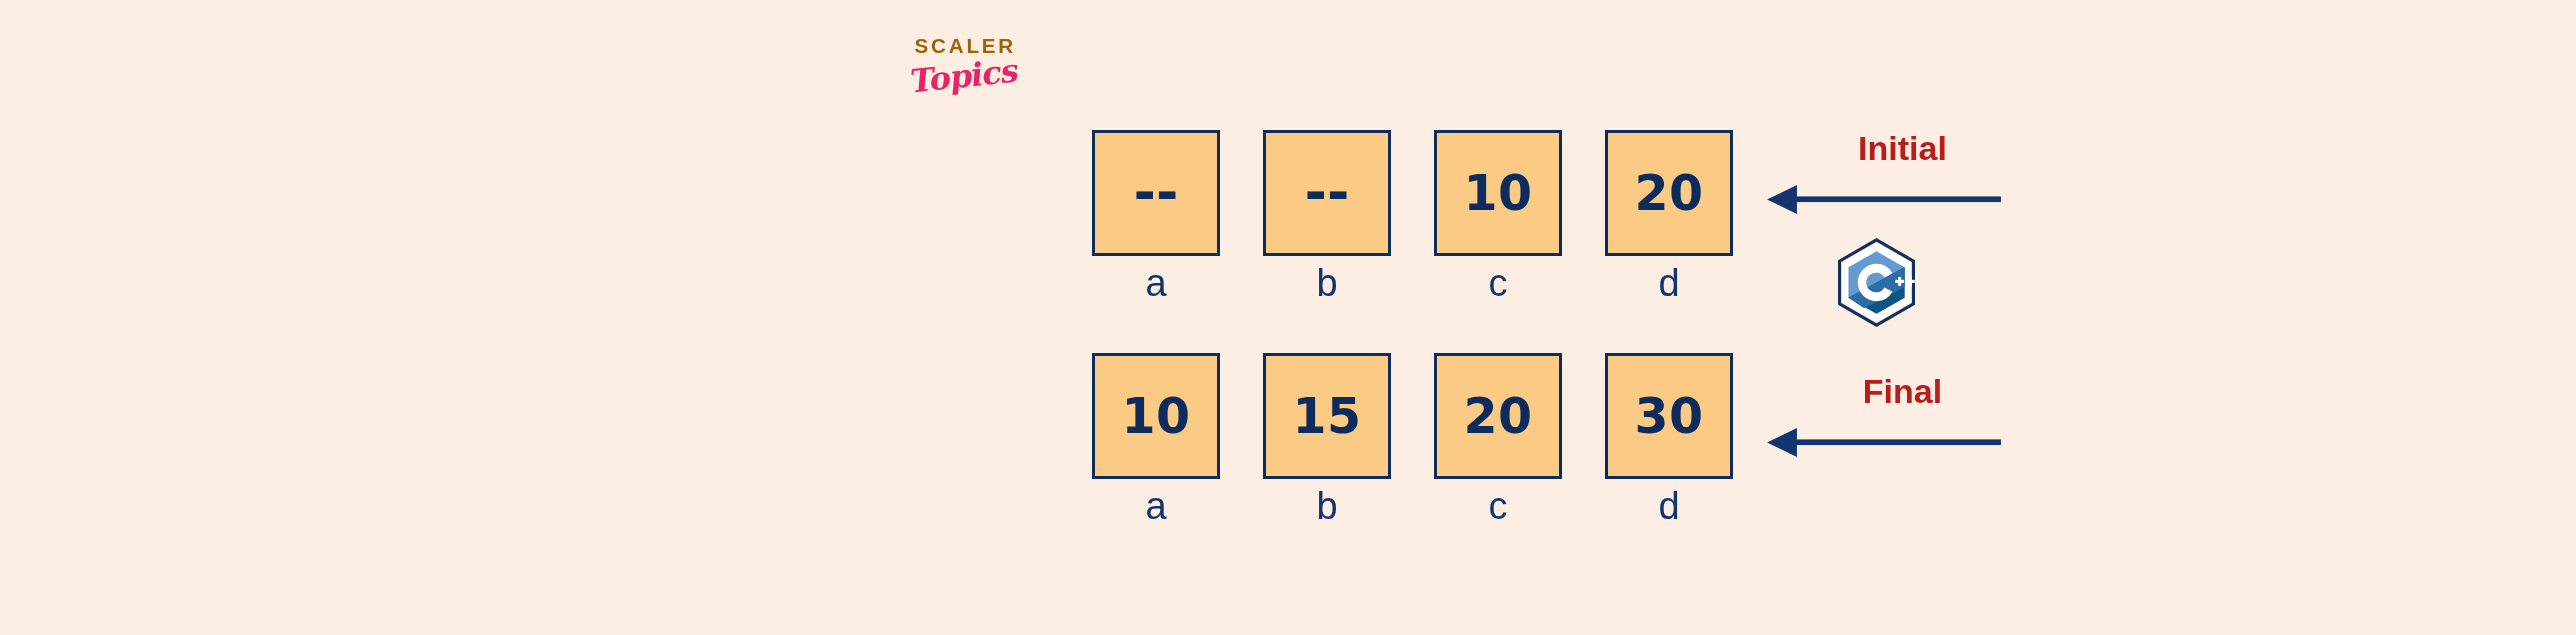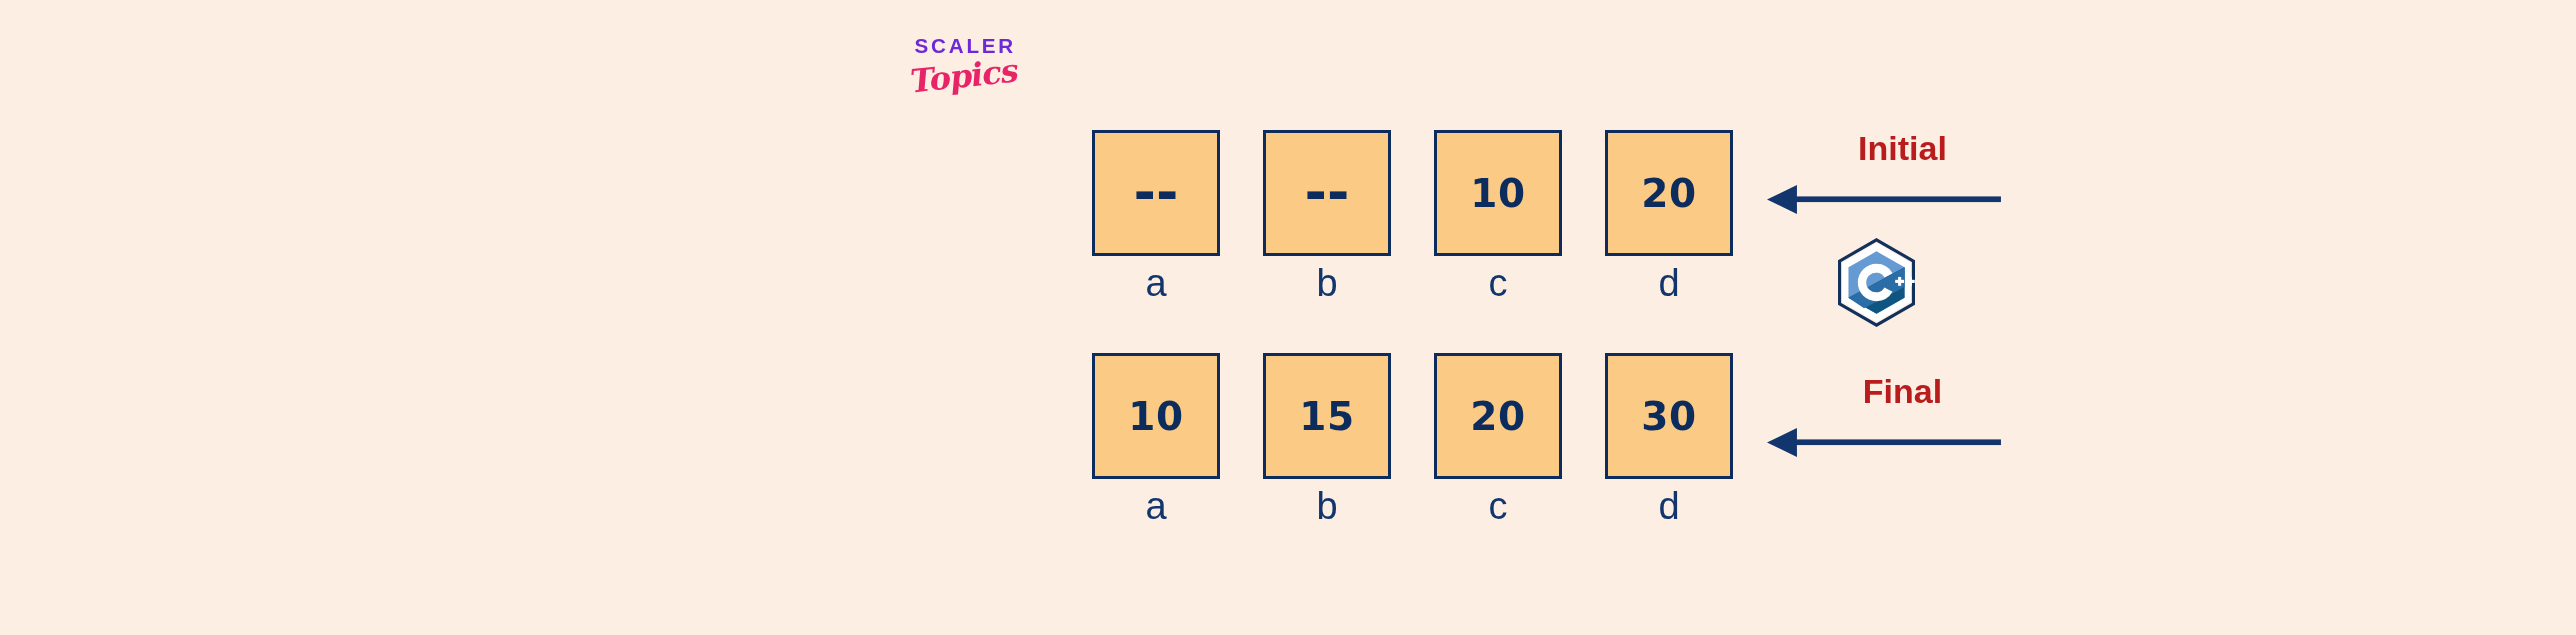--- a/index.html
+++ b/index.html
@@ -31,21 +31,21 @@
     width: 144px;
     height: 98px;
     text-align: center;
   }
   .brand-scaler {
     display: block;
     font-family: "Liberation Sans", "DejaVu Sans", sans-serif;
     font-weight: bold;
     font-size: 20.6px;
     letter-spacing: 2.8px;
-    color: #6d28d9;
+    color: #a16207;
     line-height: 1;
     padding-left: 2.6px;
   }
   .brand-topics {
     display: block;
     font-family: "DejaVu Serif", "Liberation Serif", serif;
     font-style: italic;
     font-weight: bold;
     font-size: 32px;
     color: #E72467;
@@ -78,21 +78,21 @@
     box-sizing: border-box;
     width: 128px;
     height: 126px;
     background: #FBCB86;
     border: 3.6px solid #0D2C5E;
     display: flex;
     align-items: center;
     justify-content: center;
     font-family: "DejaVu Sans", "Liberation Sans", sans-serif;
     font-weight: bold;
-    font-size: 39px;
+    font-size: 49px;
     color: #0D2C5E;
     line-height: 1;
     letter-spacing: 0.5px;
   }
   .var-box.is-empty {
     font-size: 54px;
     letter-spacing: 0px;
   }
 
   .var-label {

